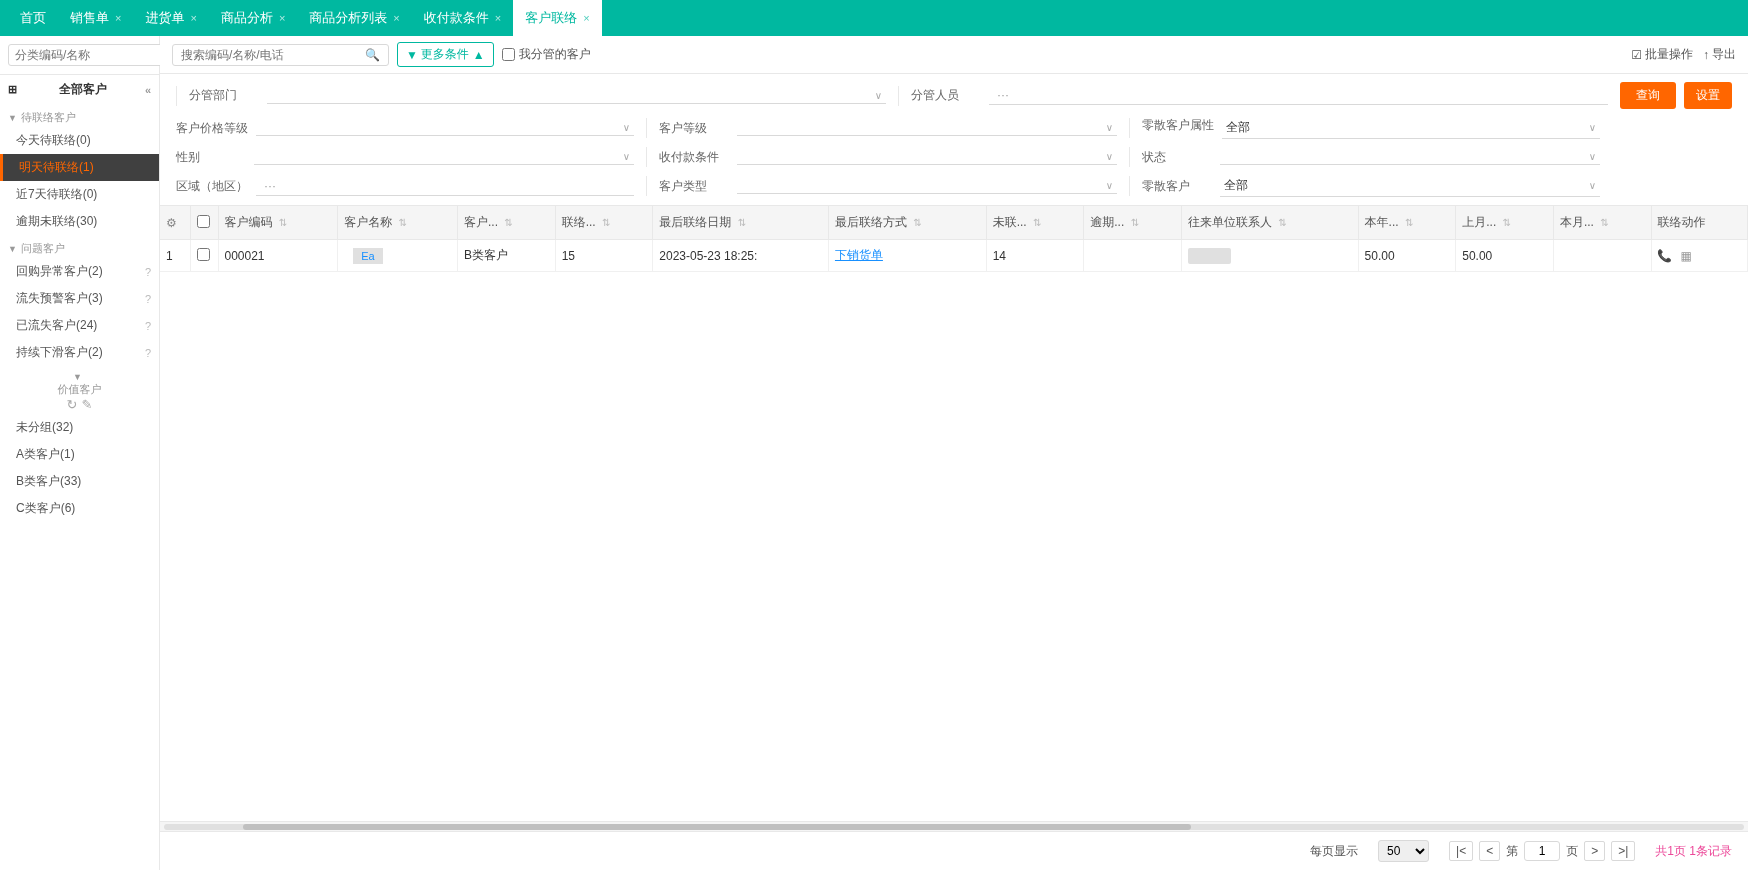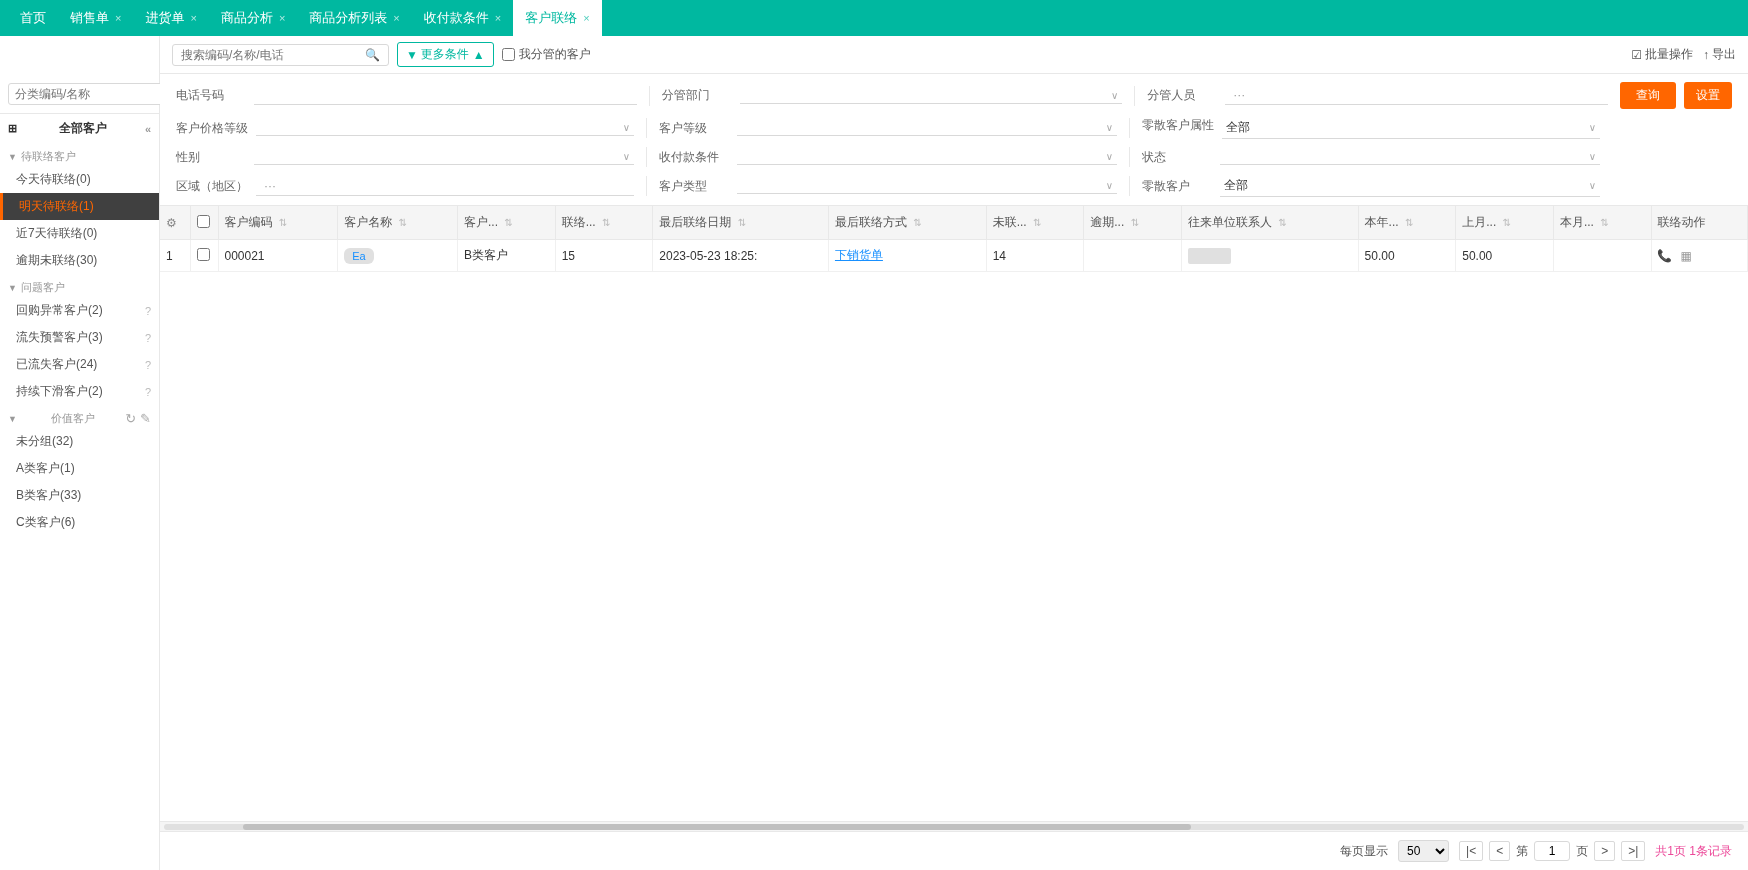--- a/index.html
+++ b/index.html
@@ -54,21 +54,20 @@
       align-items: center;
       border-bottom: 1px solid #e8e8e8;
     }
     .sidebar-search input {
       border: 1px solid #d9d9d9;
       border-radius: 3px;
       padding: 3px 6px;
       font-size: 12px;
       flex: 1;
       outline: none;
-      margin-top: 39px;
     }
     .sidebar-search .search-icon {
       margin-left: 4px;
       color: #999;
       cursor: pointer;
     }
     .sidebar-list {
       overflow-y: auto;
       flex: 1;
     }
@@ -285,21 +284,21 @@
     .action-icons { display: flex; gap: 8px; color: #999; cursor: pointer; }
 
     
     .table-footer {
       background: #fff;
       border-top: 1px solid #e8e8e8;
       padding: 8px 16px;
       display: flex;
       align-items: center;
       justify-content: flex-end;
-      gap: 10px;
+      gap: 20px;
       font-size: 12px;
       color: #555;
     }
     .page-size-select {
       border: 1px solid #d9d9d9;
       border-radius: 3px;
       padding: 2px 4px;
       font-size: 12px;
     }
     .page-nav {
@@ -436,21 +435,21 @@
       </div>
       <div class="sidebar-item">
         <span>已流失客户(24)</span>
         <span class="help-icon">?</span>
       </div>
       <div class="sidebar-item">
         <span>持续下滑客户(2)</span>
         <span class="help-icon">?</span>
       </div>
 
-      <div class="sidebar-section-label" style="display:flex;align-items:center;justify-content:space-between;">
+      <div class="sidebar-section-label" style="display:flex;align-items:center;justify-content:space-between;flex-direction:column;">
         <span>价值客户</span>
         <span style="display:flex;gap:4px;color:#aaa;font-size:13px;">
           <span>↻</span>
           <span>✎</span>
         </span>
       </div>
       <div class="sidebar-item">
         <span>未分组(32)</span>
       </div>
       <div class="sidebar-item">
@@ -489,24 +488,20 @@
         <div class="btn-export">
           <span style="margin-right:3px;">↑</span>
           <span>导出</span>
         </div>
       </div>
     </div>
 
     <div class="filter-panel">
 
       <div class="filter-row">
-        <div class="filter-field" style="flex:2.5;">
-          <span class="filter-label">电话号码</span>
-          <input class="filter-input" style="flex: 1 1 0%;">
-        </div>
         <div class="filter-divider"></div>
         <div class="filter-field" style="flex:2.5;">
           <span class="filter-label">分管部门</span>
           <div class="filter-select-wrapper">
             <span class="down-arrow">∨</span>
           </div>
         </div>
         <div class="filter-divider"></div>
         <div class="filter-field" style="flex:2.5;">
           <span class="filter-label">分管人员</span>
@@ -653,21 +648,21 @@
               <span>联络动作</span>
             </th>
           </tr>
         </thead>
         <tbody id="table-body">
 
         <tr>
     <td>1</td>
     <td><input type="checkbox" style=""></td>
     <td>000021</td>
-    <td style="color:#1890ff;cursor:pointer;"><span style="background:#e0e0e0;padding:2px 8px;border-radius:6px;font-size:11px;">Ea</span></td>
+    <td style="color:#1890ff;cursor:pointer;"><span style="background:#e0e0e0;padding:2px 8px;border-radius:0;font-size:11px;margin-left:9px;">Ea</span></td>
     <td>B类客户</td>
     <td>15</td>
     <td>2023-05-23 18:25:</td>
     <td class="td-link">下销货单</td>
     <td>14</td>
     <td></td>
     <td><span style="background:#e0e0e0;padding:2px 8px;border-radius:2px;font-size:11px;color:#aaa;">&nbsp;&nbsp;&nbsp;&nbsp;&nbsp;&nbsp;&nbsp;&nbsp;&nbsp;</span></td>
     <td>50.00</td>
     <td>50.00</td>
     <td></td>

